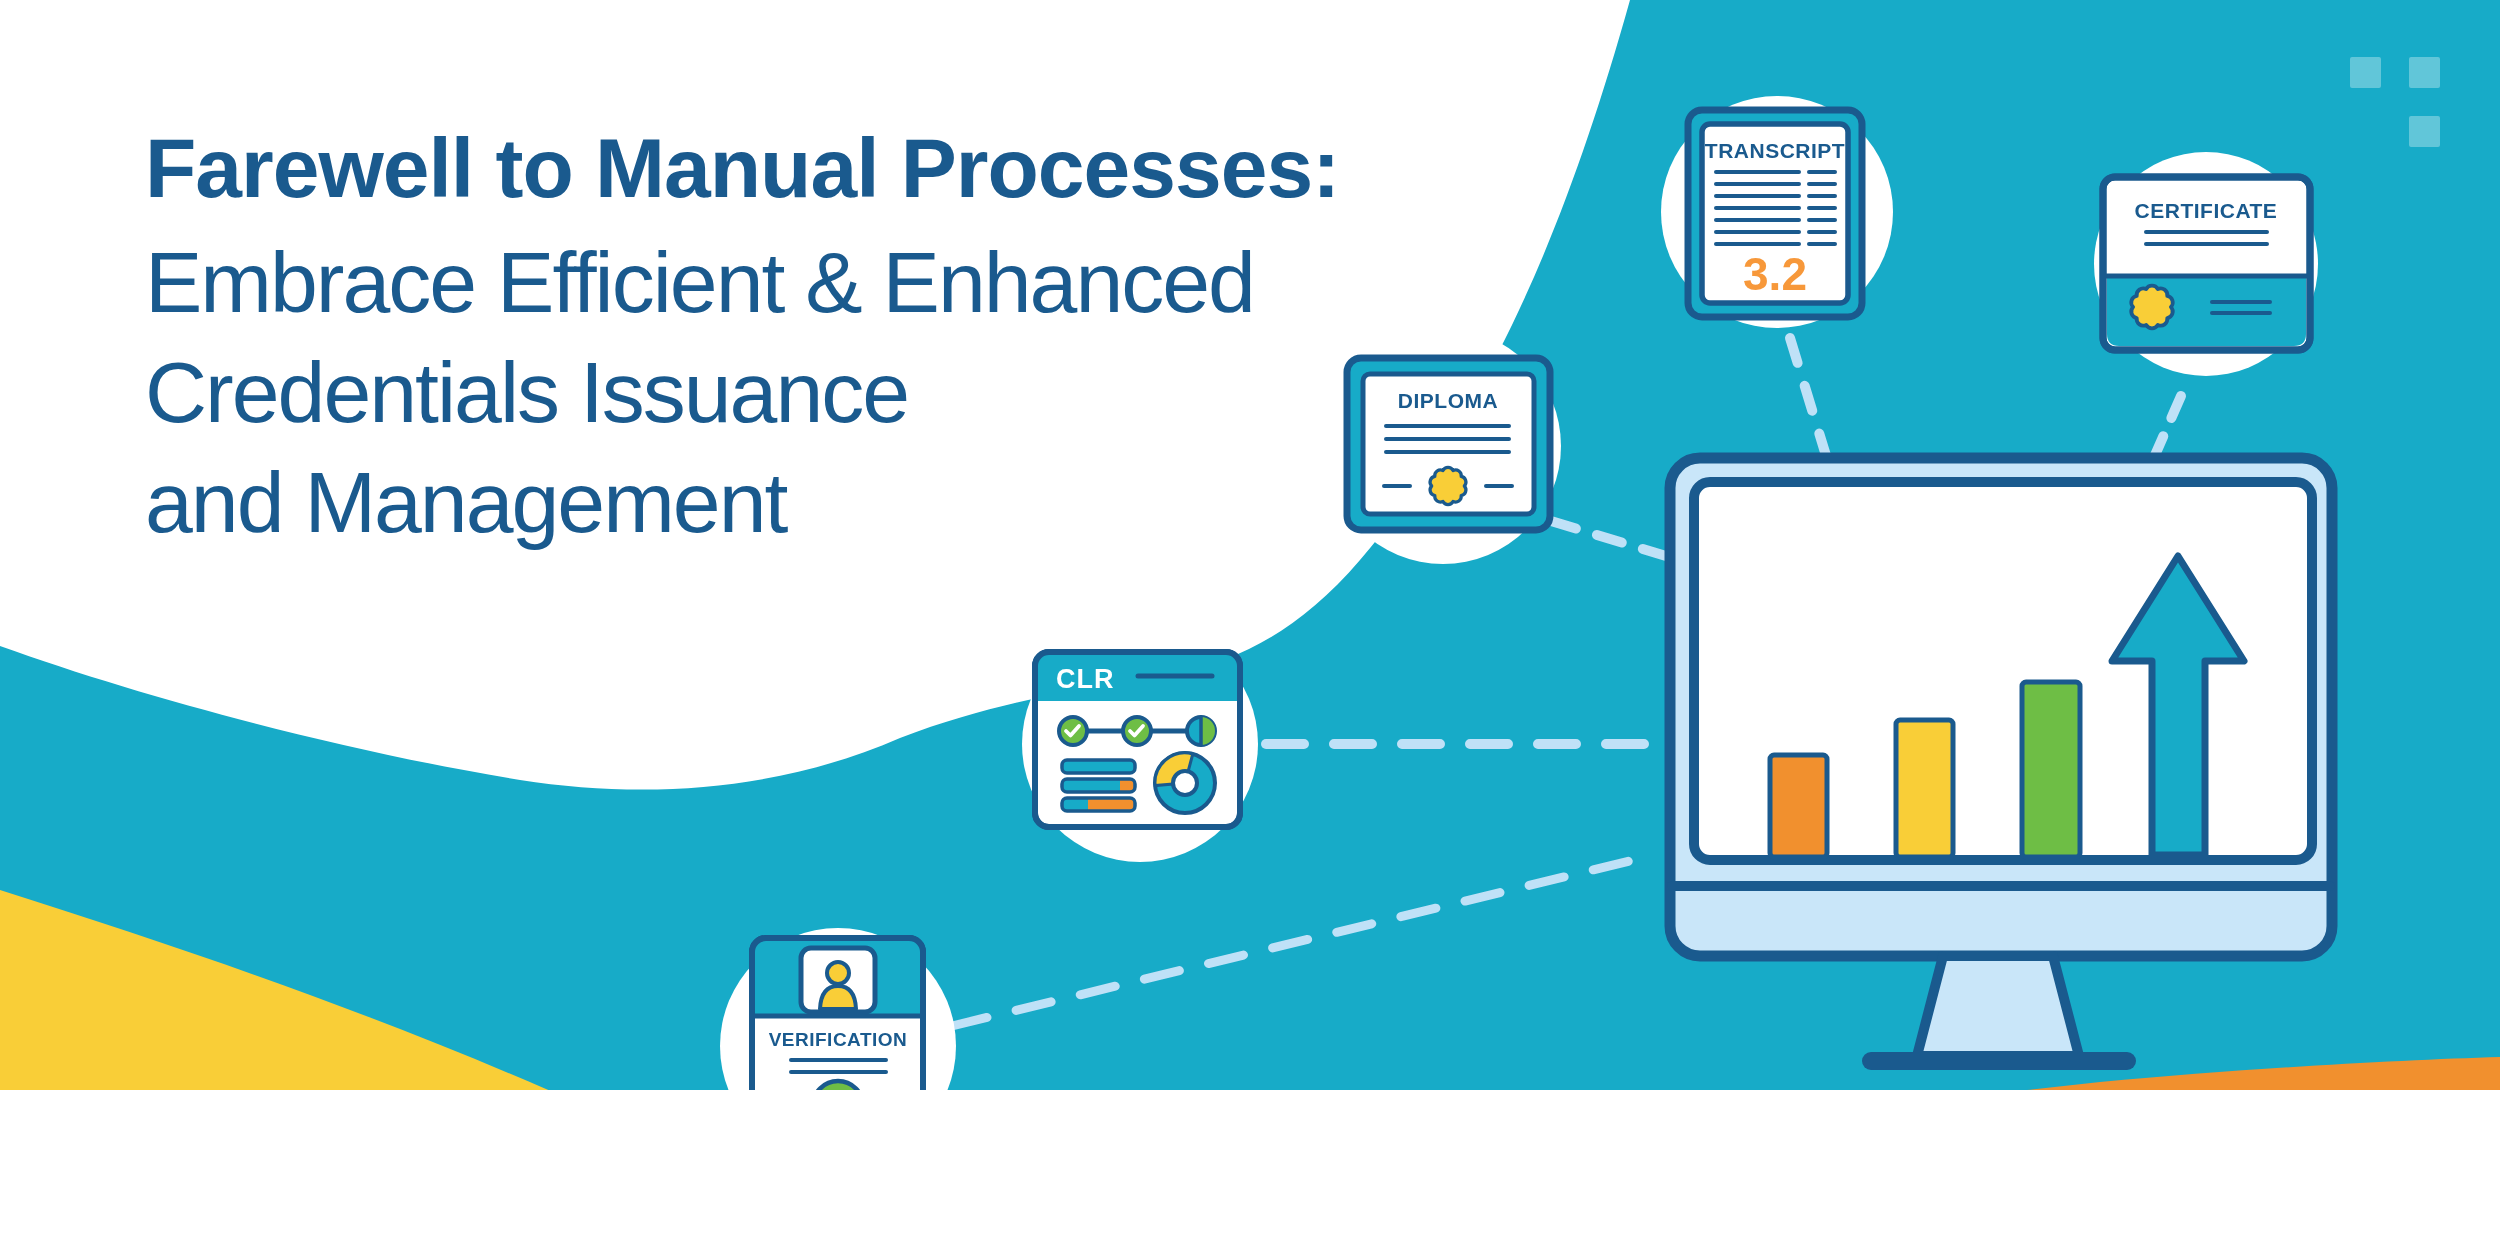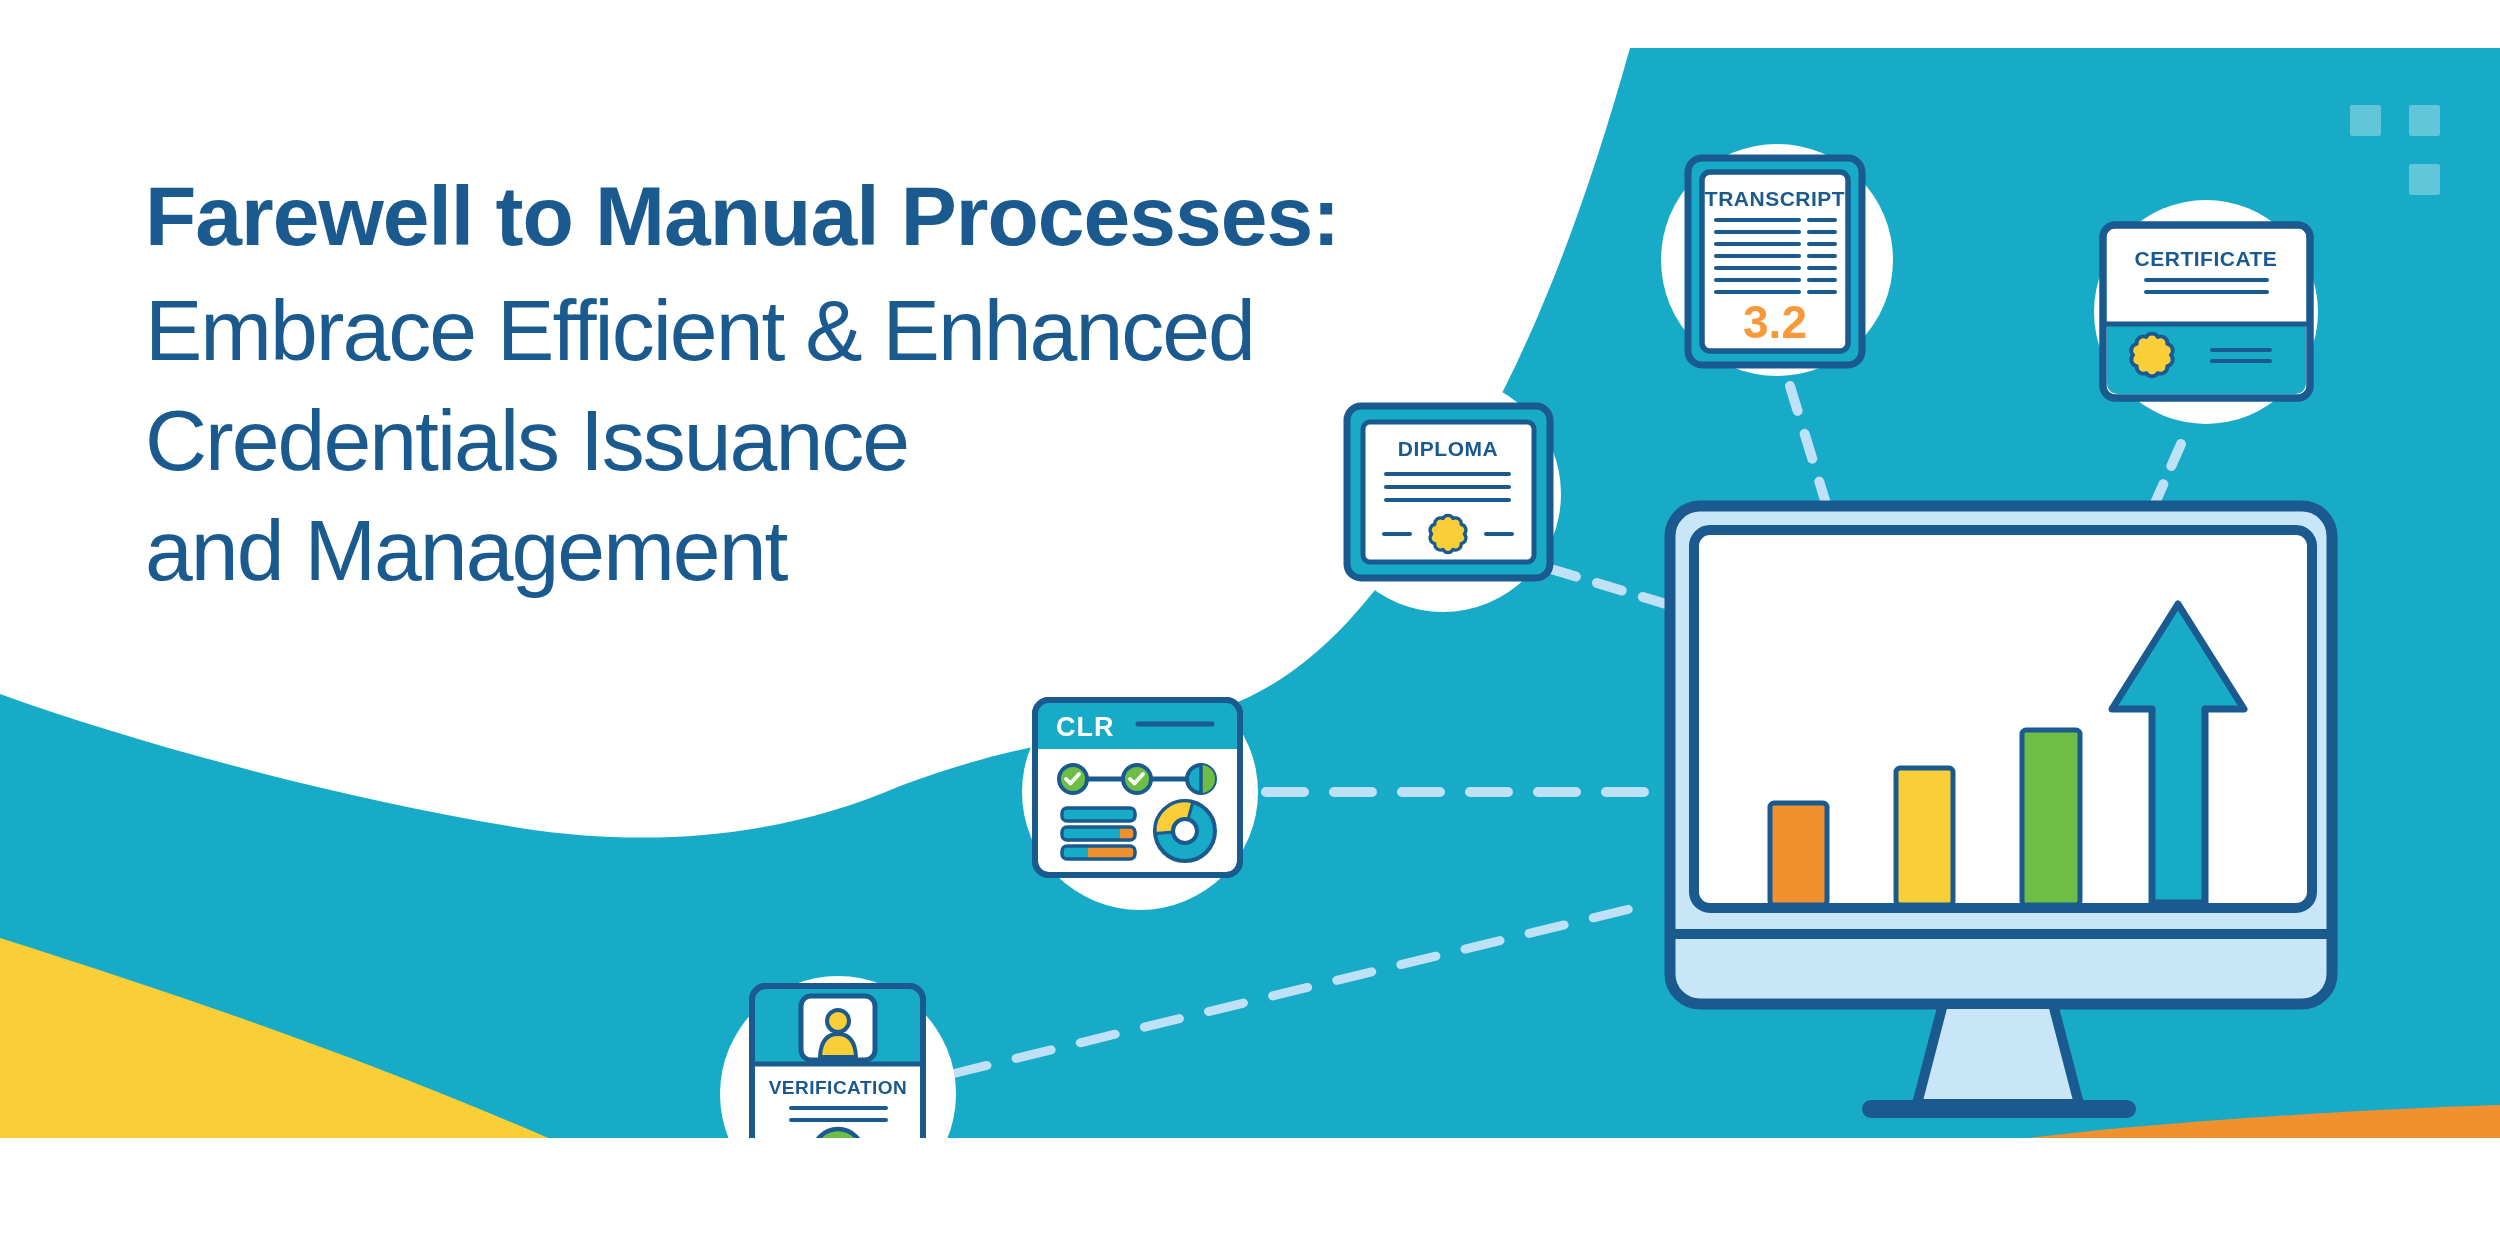--- a/index.html
+++ b/index.html
@@ -8,21 +8,21 @@
     --lblue:#c9e6f9;
     --dash:#bfe1f7;
     --yellow:#f9ce37;
     --orange:#f1902e;
     --orangetxt:#f7983a;
     --green:#6ebe45;
     --white:#ffffff;
   }
   html,body{margin:0;padding:0;background:#fff;}
   .stage{position:relative;width:2500px;height:1090px;overflow:hidden;background:#fff;
-         font-family:"Liberation Sans",sans-serif;margin-top:48px;}
+         font-family:"Liberation Sans",sans-serif;}
   svg{position:absolute;inset:0;display:block;}
   text{font-family:"Liberation Sans",sans-serif;}
   .title-bold{font-size:84px;font-weight:700;letter-spacing:-1px;fill:var(--navy);}
   .title-light{font-size:86px;font-weight:400;letter-spacing:-2px;fill:var(--navy);}
   .doc-label{font-weight:700;fill:var(--navy);letter-spacing:0.5px;}
   .clr-label{font-weight:700;fill:#ffffff;letter-spacing:1px;}
   .gpa{font-weight:700;fill:var(--orangetxt);}
   .line{stroke:var(--navy);stroke-linecap:round;}
   .conn{stroke:var(--dash);stroke-linecap:round;fill:none;}
 </style>

